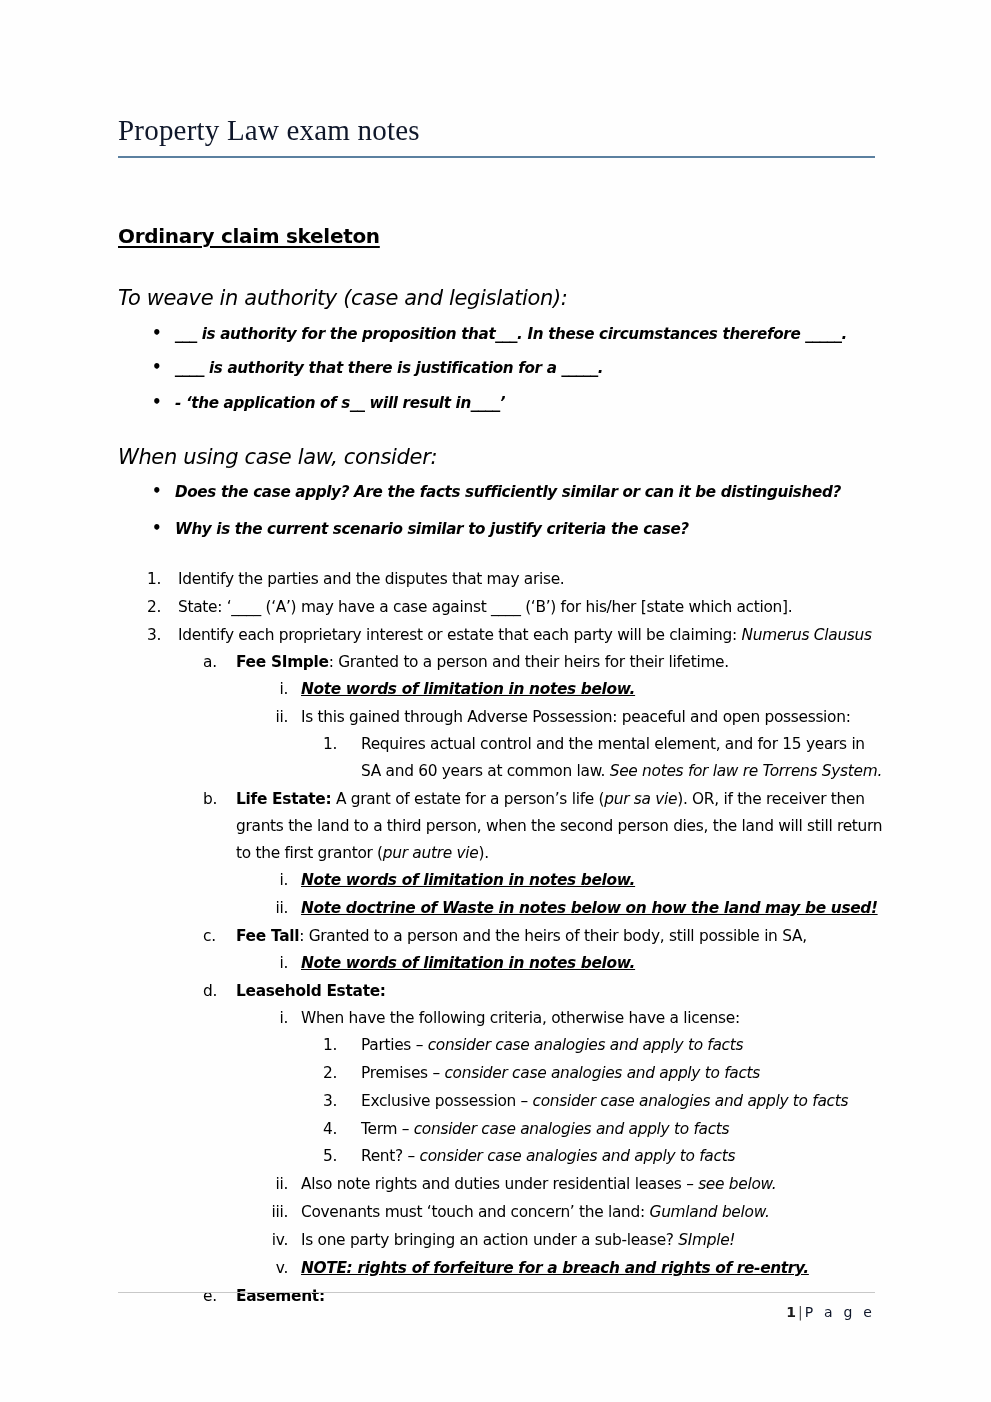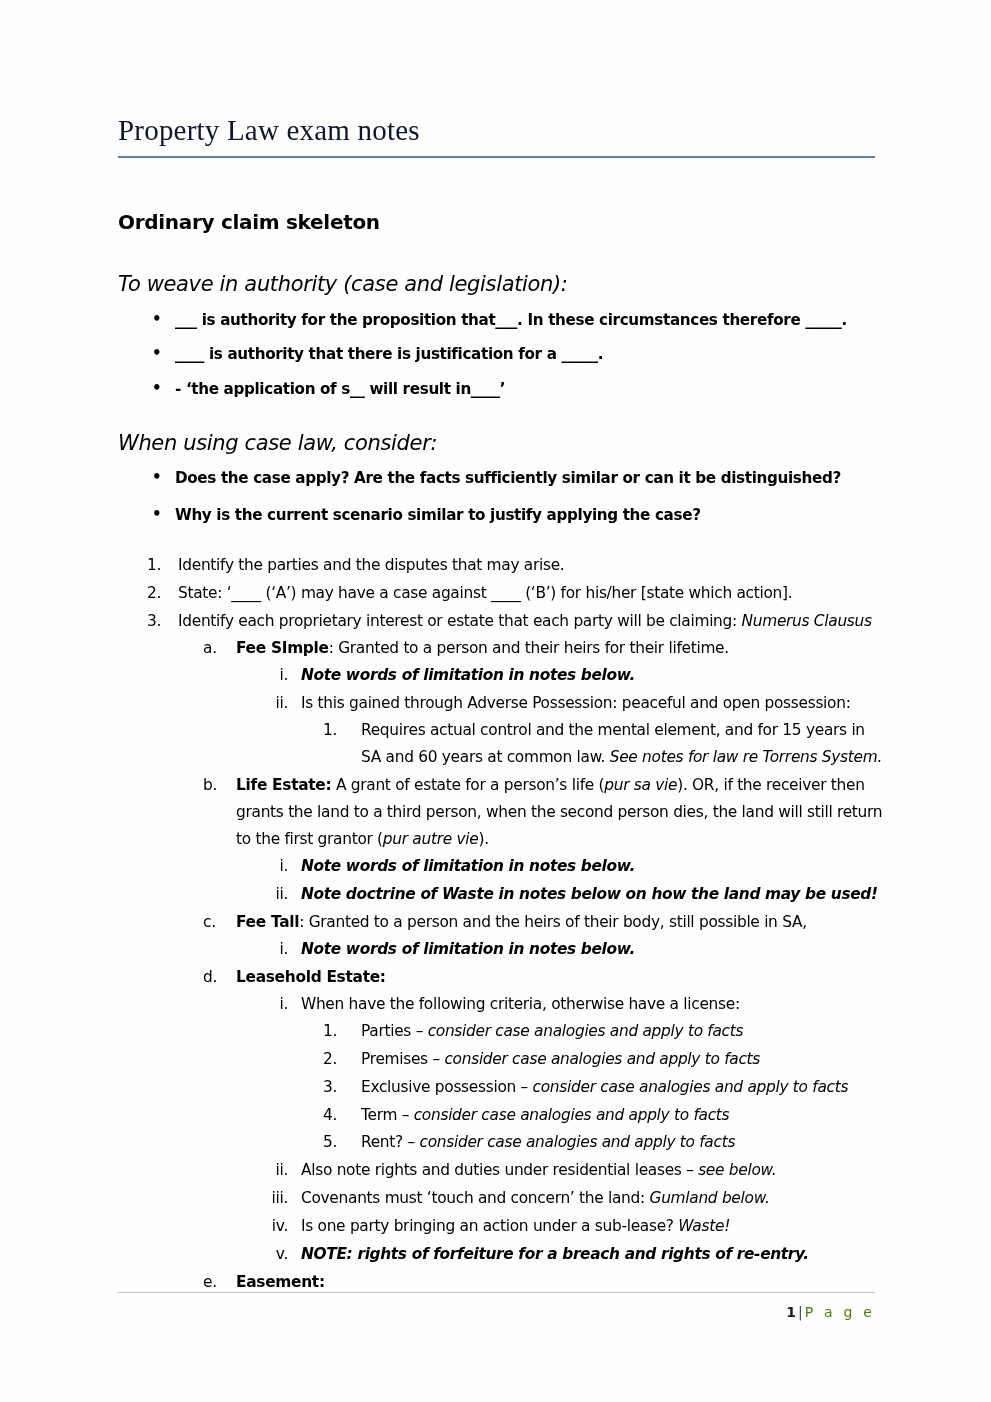--- a/index.html
+++ b/index.html
@@ -50,22 +50,23 @@
     width: 770px;
     color: #000000;
     font-size: 15.4px;
     line-height: 1.75;
   }
 
   h2.section-title {
     font-family: "DejaVu Sans", sans-serif;
     font-size: 20px;
     font-weight: bold;
-    margin: 0 0 26px 0;
-    padding: 0;
+    margin: 14px 0 26px 0;
+    padding: 0;
+    text-decoration: underline;
     text-underline-offset: 3px;
     letter-spacing: -0.3px;
   }
 
   .lead {
     font-style: italic;
     font-weight: normal;
     font-size: 21px;
     margin: 0 0 4px 0;
     letter-spacing: -0.35px;
@@ -75,20 +76,21 @@
   
   ul.bullets {
     list-style: none;
     margin: 4px 0 0 0;
     padding: 0;
   }
   ul.bullets > li {
     position: relative;
     padding-left: 57px;
     margin-bottom: 8px;
+    font-style: italic;
     font-weight: bold;
     font-size: 15.2px;
     letter-spacing: -0.35px;
   }
   ul.bullets > li::before {
     content: "\2022";
     position: absolute;
     left: 34px;
     top: -1px;
     font-size: 15px;
@@ -174,21 +176,21 @@
     position: absolute;
     left: 22px;
     width: 26px;
     text-align: left;
   }
   ol.lvl4 > li > .marker::after { content: counter(l4) "."; }
 
   .txt { display: inline; }
   b, strong { font-weight: bold; }
   i, em { font-style: italic; }
-  .it { font-style: italic; font-weight: bold; letter-spacing: -0.35px; }
+  .it { font-style: italic; font-weight: bold; letter-spacing: -0.35px; text-decoration: underline; }
 
   
   .footer {
     position: absolute;
     left: 118px;
     top: 1292px;
     width: 757px;
   }
   .footer-rule {
     height: 1px;
@@ -203,21 +205,21 @@
   }
   .footer-num {
     font-weight: bold;
     color: #1a1a1a;
   }
   .footer-sep {
     color: #4a4a4a;
     padding: 0 2px;
   }
   .footer-word {
-    color: #4d7c0f;
+    color: #0f172a;
     letter-spacing: 3.2px;
   }
 </style>
 </head>
 <body>
 
 <div class="page">
 
   <div class="doc-header">
     <div class="doc-title">Property Law exam notes</div>
@@ -233,21 +235,21 @@
     <ul class="bullets">
       <li>___ is authority for the proposition that___. In these circumstances therefore _____.</li>
       <li>____ is authority that there is justification for a _____.</li>
       <li>- ‘the application of s__ will result in____’</li>
     </ul>
 
     <p class="lead spaced">When using case law, consider:</p>
 
     <ul class="bullets q">
       <li>Does the case apply? Are the facts sufficiently similar or can it be distinguished?</li>
-      <li>Why is the current scenario similar to justify applying the case?</li>
+      <li>Why is the current scenario similar to justify criteria the case?</li>
     </ul>
 
     <ol class="lvl1">
 
       <li>
         <span class="marker"></span><span class="txt">Identify the parties and the disputes that may arise.</span>
       </li>
 
       <li>
         <span class="marker"></span><span class="txt">State: ‘____ (‘A’) may have a case against ____ (‘B’) for his/her [state which action].</span>
@@ -326,21 +328,21 @@
                 </ol>
               </li>
 
               <li>
                 <span class="marker"></span><span class="txt">Also note rights and duties under residential leases – </span><i>see below.</i>
               </li>
               <li>
                 <span class="marker"></span><span class="txt">Covenants must ‘touch and concern’ the land: </span><i>Gumland below.</i>
               </li>
               <li>
-                <span class="marker"></span><span class="txt">Is one party bringing an action under a sub-lease? </span><i>Waste!</i>
+                <span class="marker"></span><span class="txt">Is one party bringing an action under a sub-lease? </span><i>SImple!</i>
               </li>
               <li>
                 <span class="marker"></span><span class="it">NOTE: rights of forfeiture for a breach and rights of re-entry.</span>
               </li>
             </ol>
           </li>
 
           <li>
             <span class="marker"></span><b>Easement:</b>
           </li>

